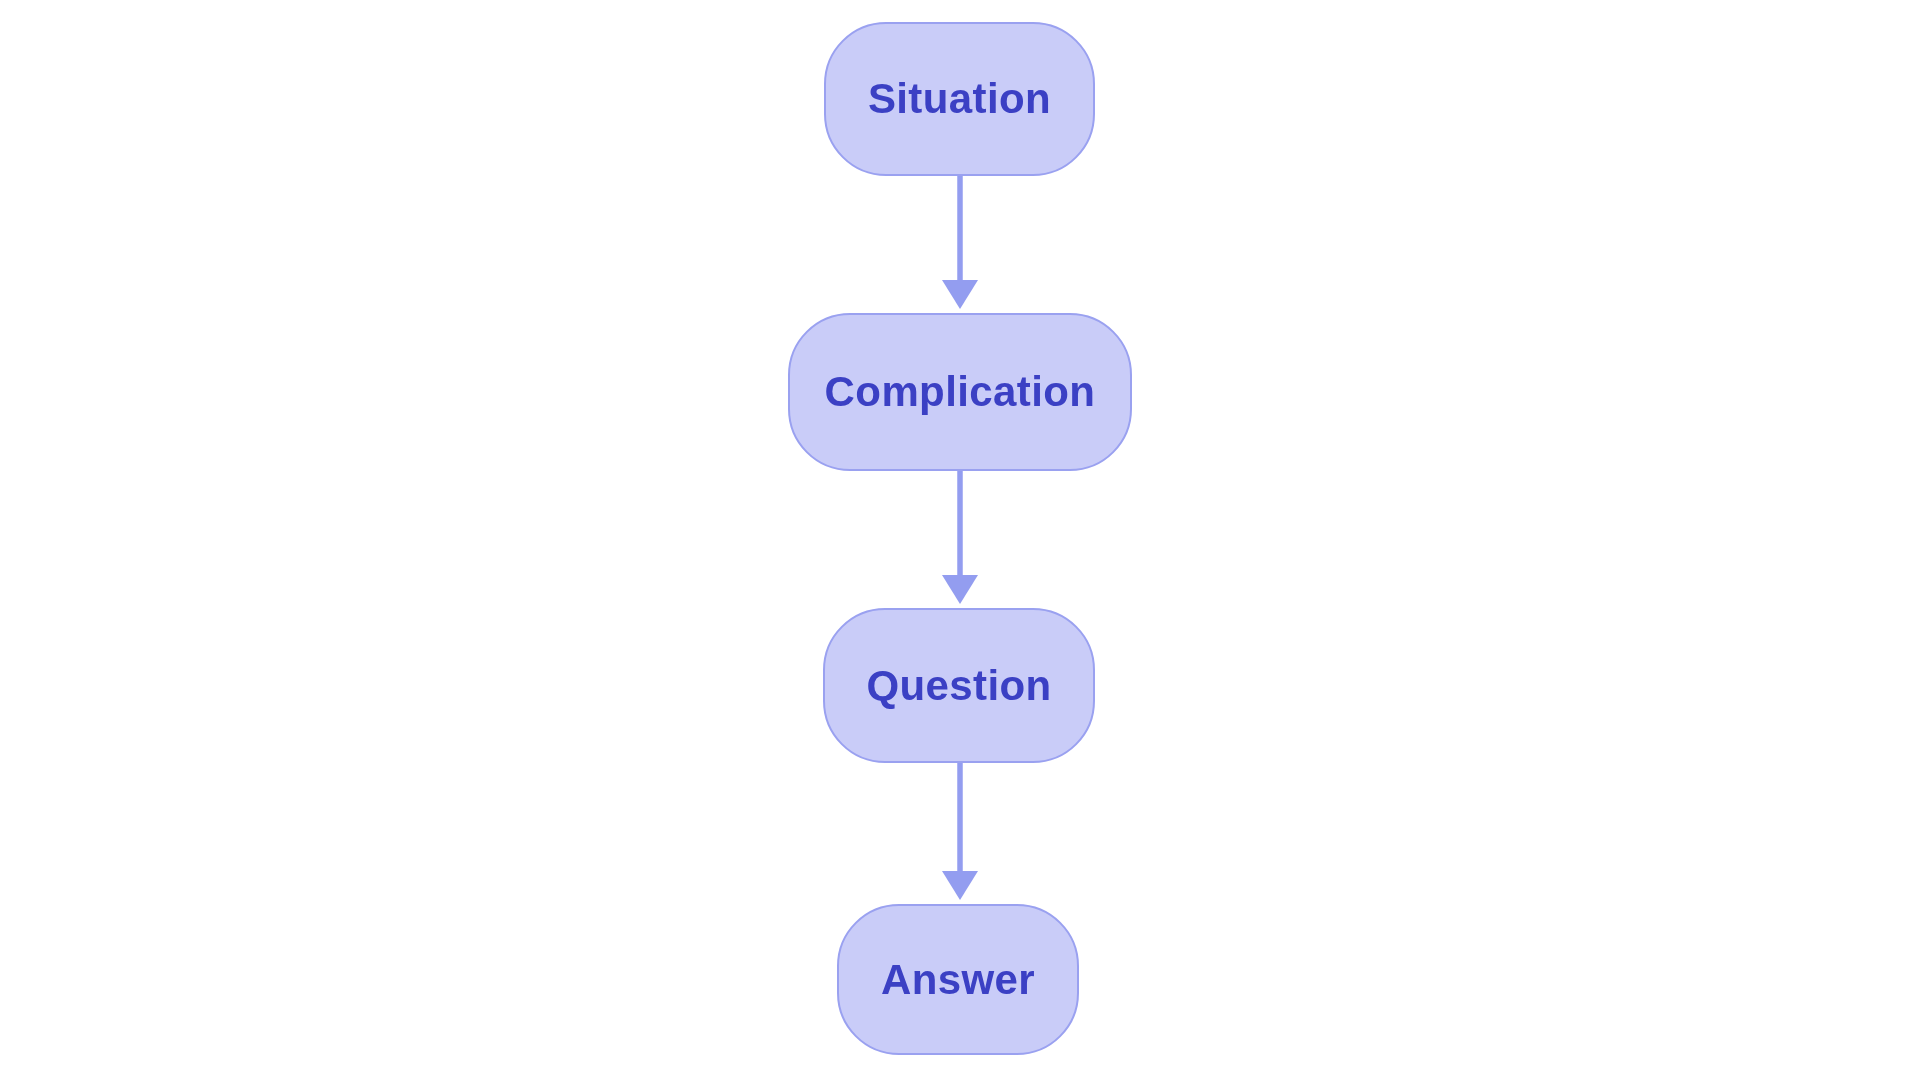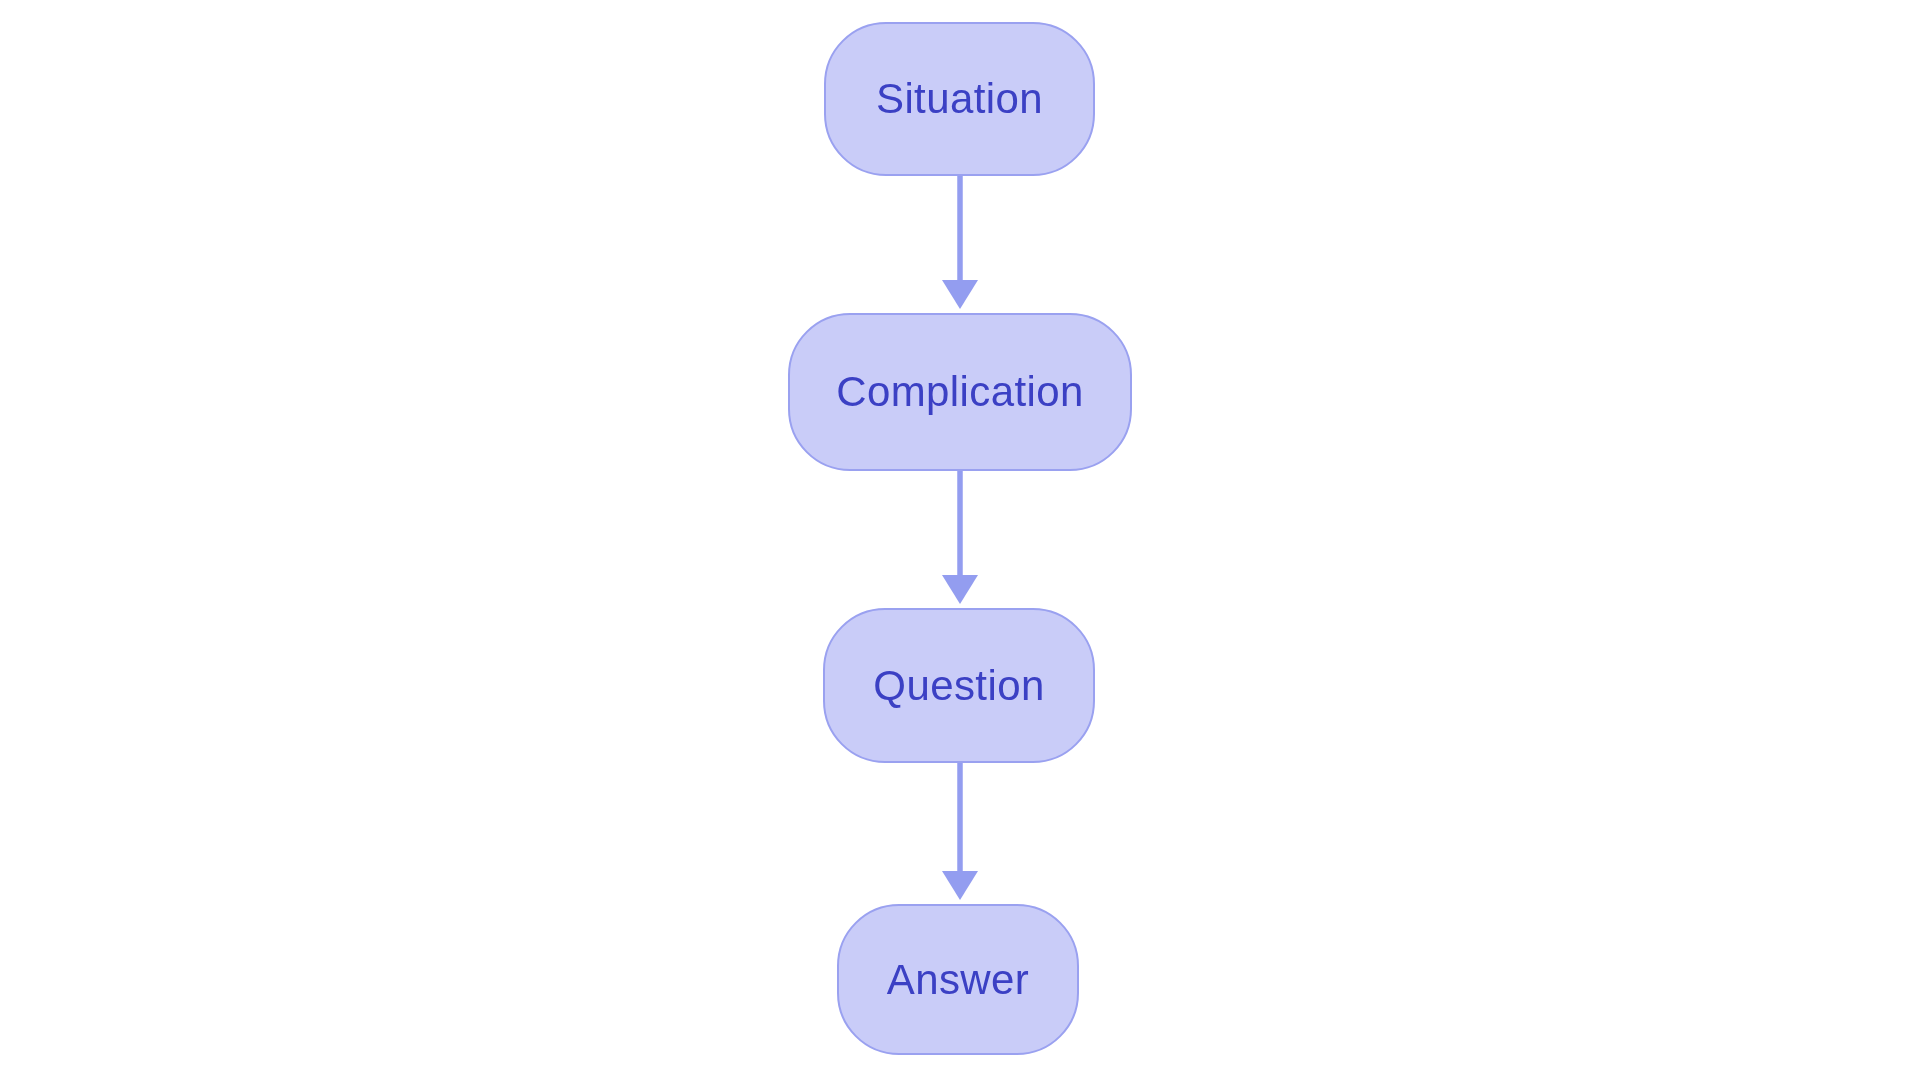--- a/index.html
+++ b/index.html
@@ -34,21 +34,21 @@
     position: absolute;
     box-sizing: border-box;
     display: flex;
     align-items: center;
     justify-content: center;
     background: var(--node-fill, #c9ccf8);
     border: 2px solid var(--node-border, #9aa1f0);
     border-radius: 62px;
     color: var(--node-text, #3b40c4);
     font-size: 42px;
-    font-weight: 400;
+    font-weight: 700;
     letter-spacing: 0.4px;
     text-align: center;
     user-select: none;
   }
   .node-situation    { left: 824px; top:  22px; width: 271px; height: 154px; }
   .node-complication { left: 788px; top: 313px; width: 344px; height: 158px; }
   .node-question     { left: 823px; top: 608px; width: 272px; height: 155px; }
   .node-answer       { left: 837px; top: 904px; width: 242px; height: 151px; justify-content: center; }
 </style>
 </head>

